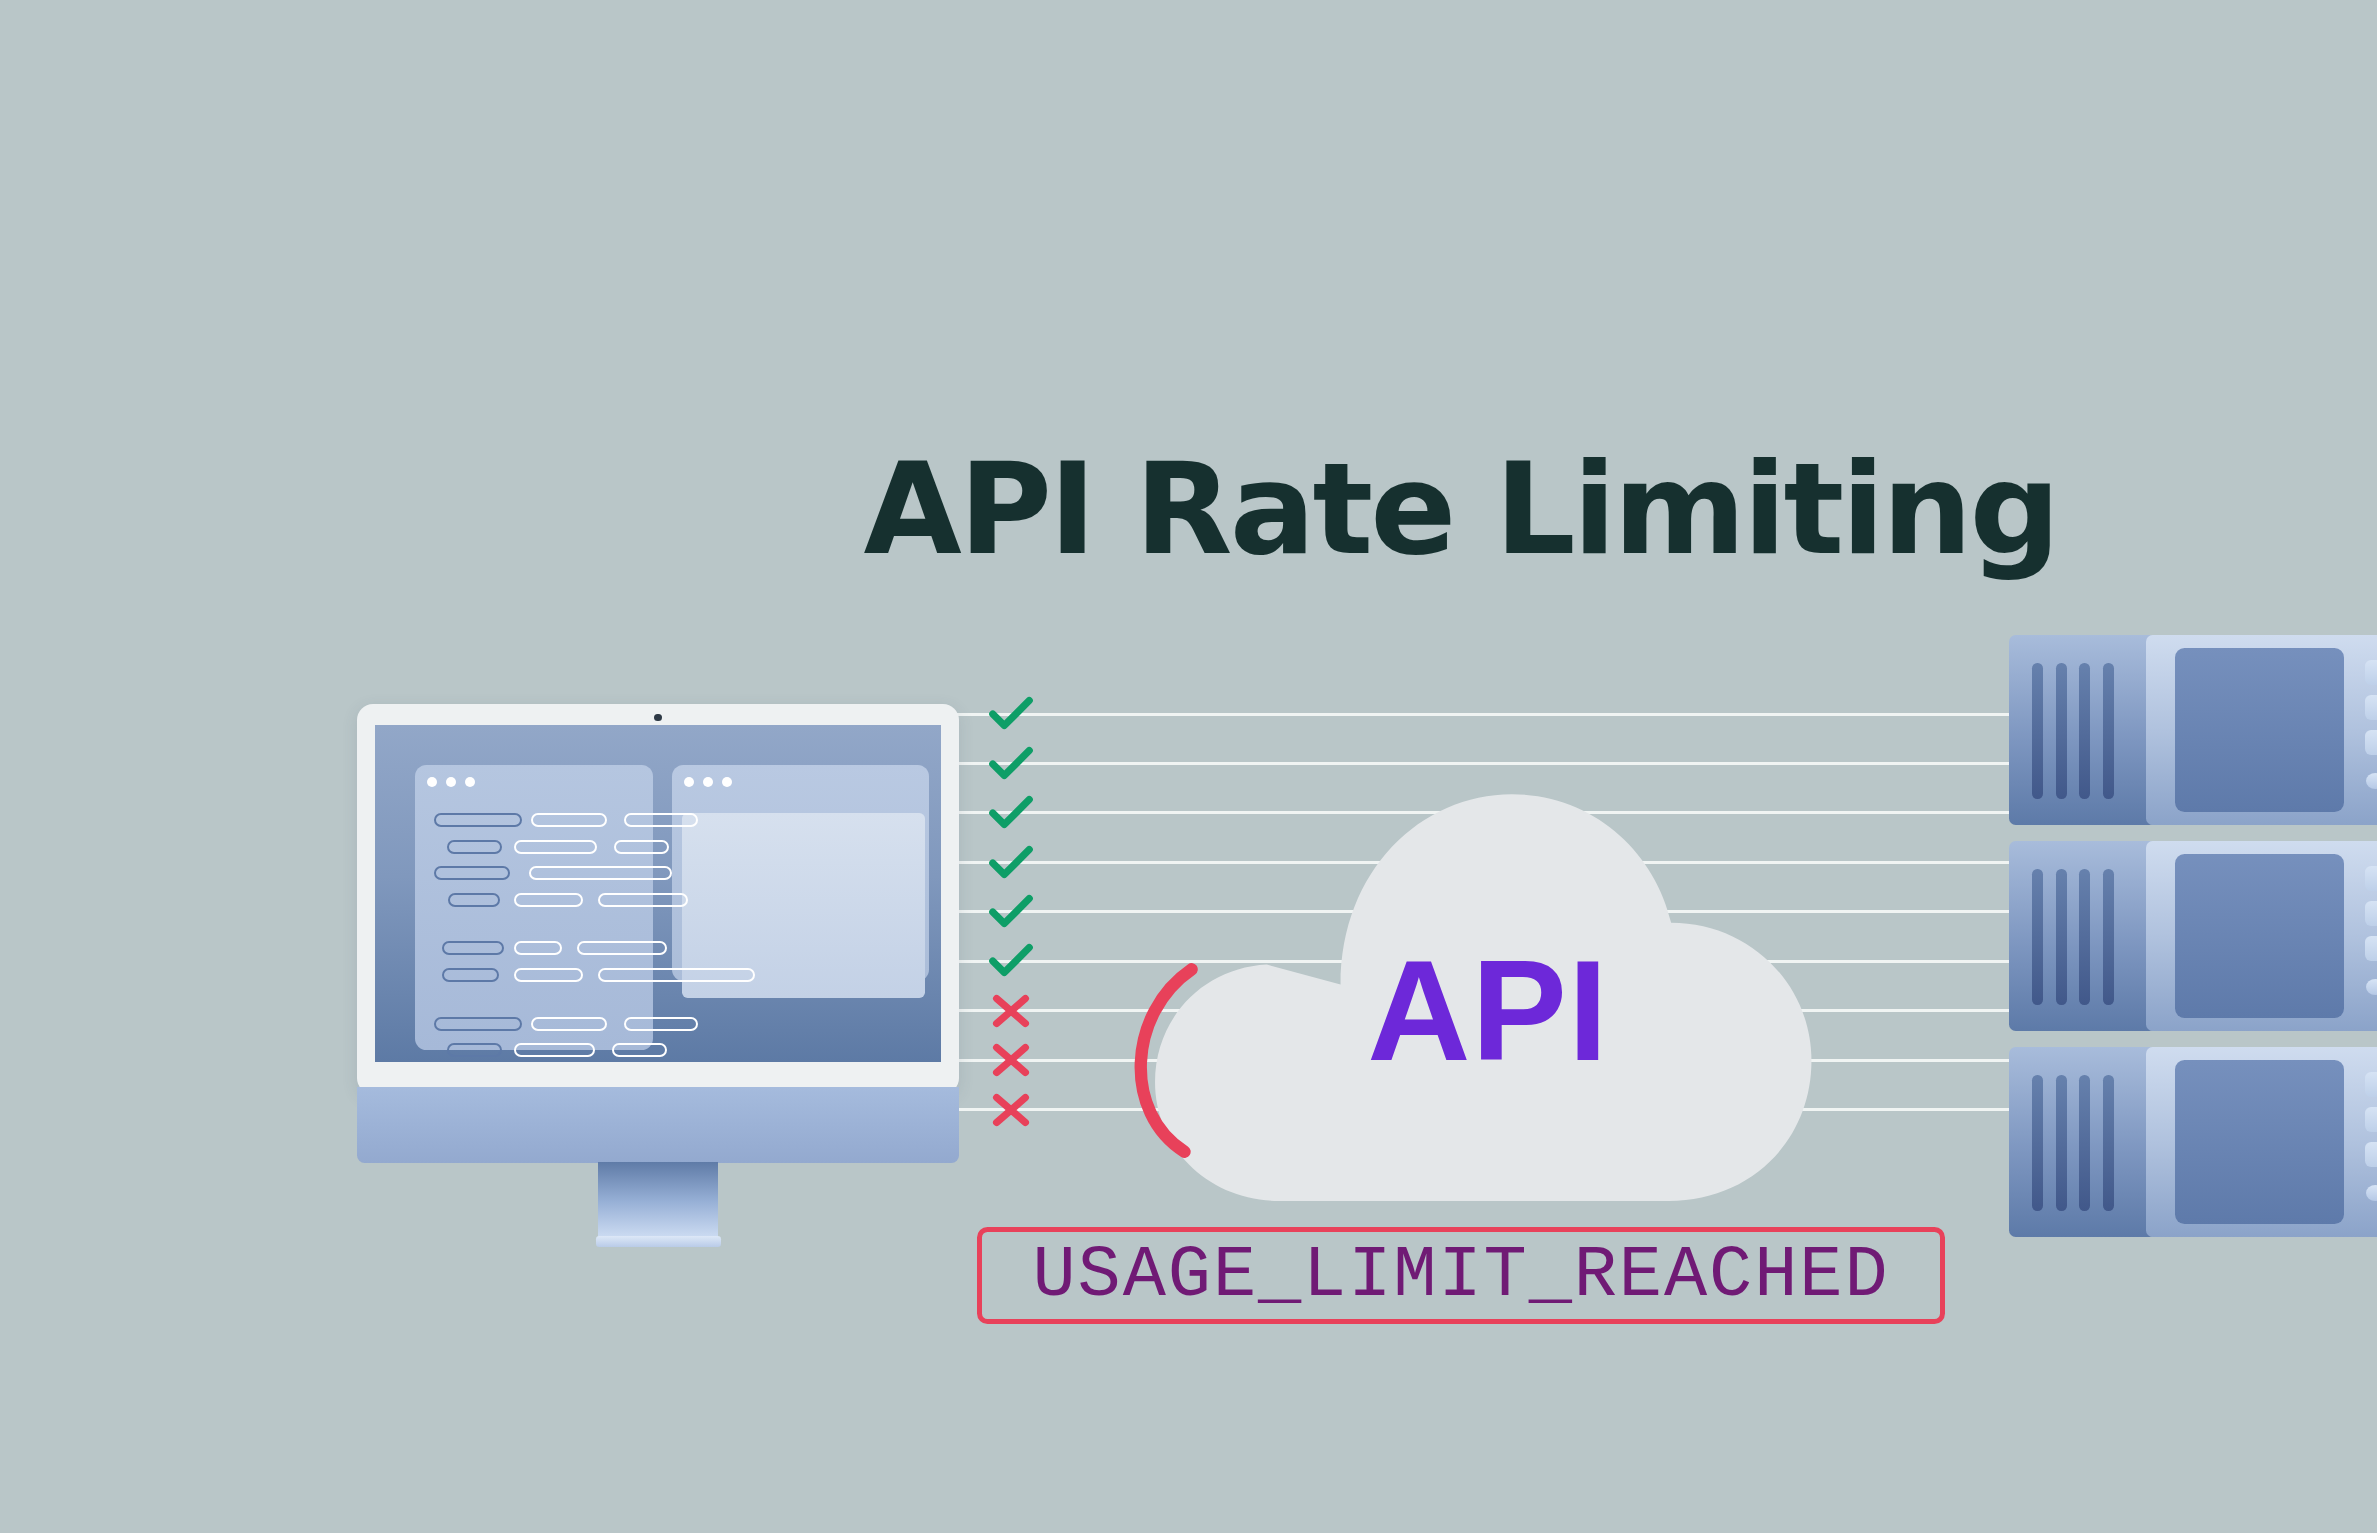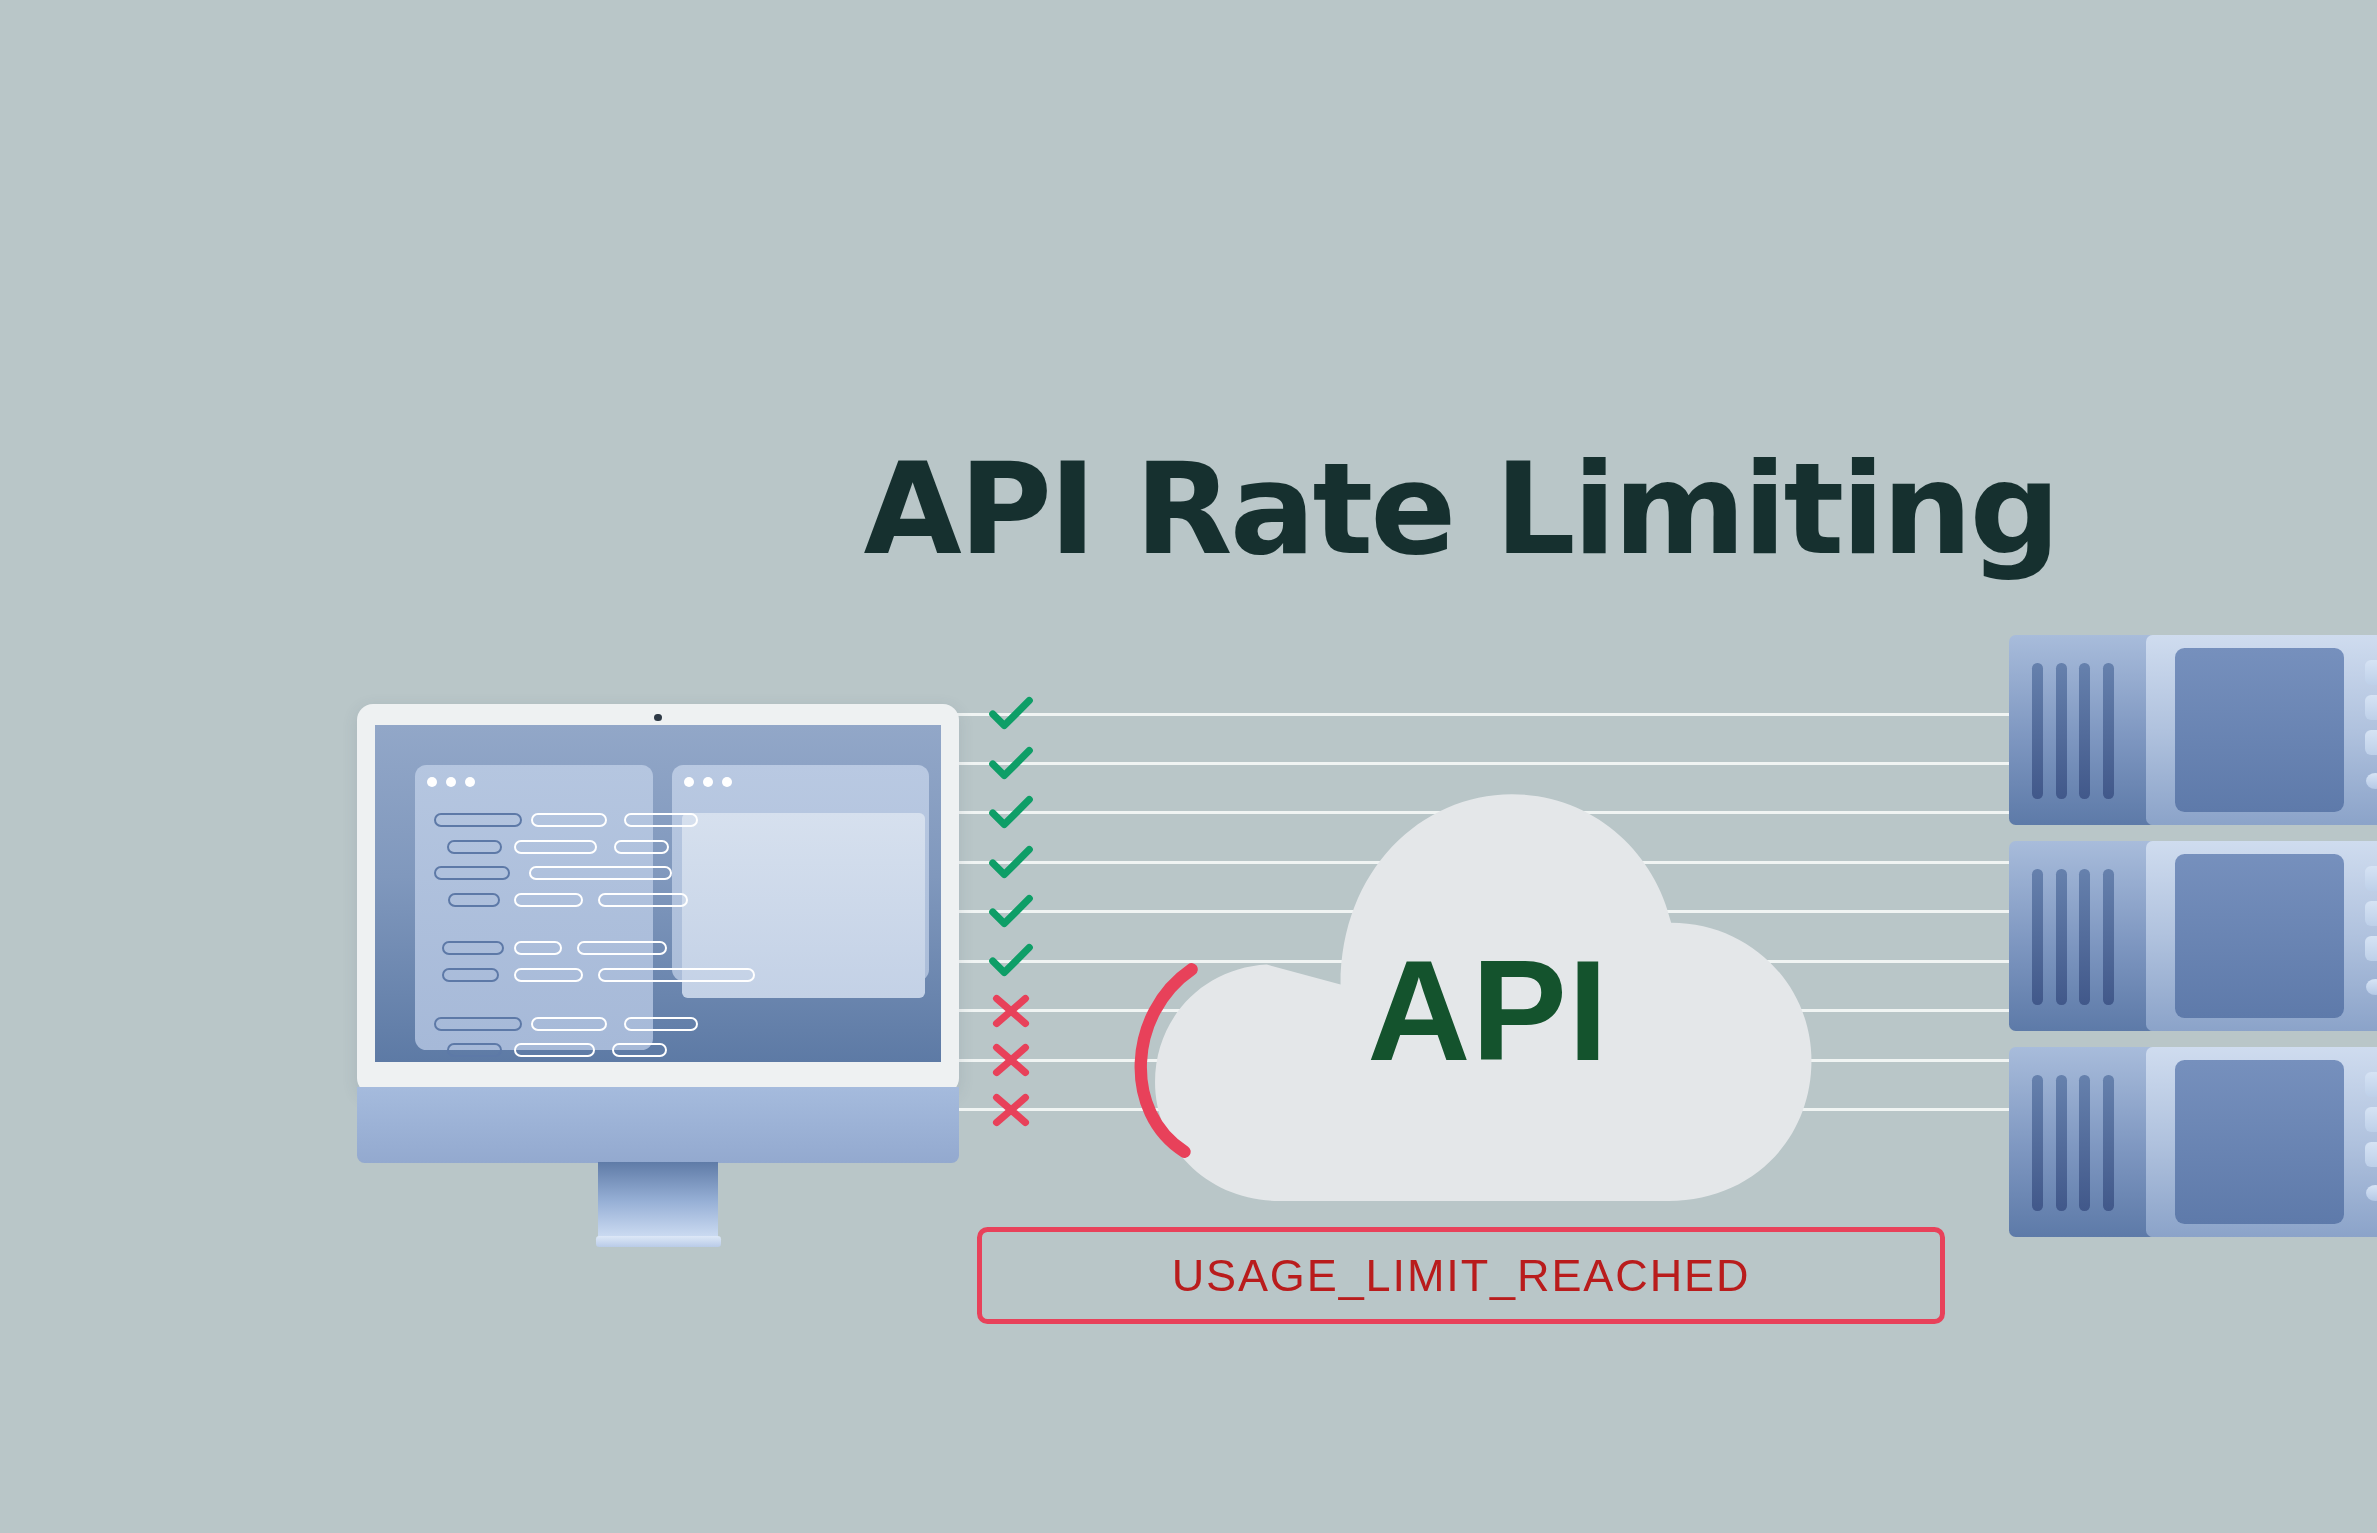--- a/index.html
+++ b/index.html
@@ -94,21 +94,21 @@
   .pill{
     position:absolute;height:14.3px;border-radius:7.6px;box-sizing:border-box;
     border:2.4px solid #fff;
   }
   .pill.gut{border-color:#5d79a7;}
 
   
   .cloud{position:absolute;left:1136px;top:699px;width:704px;height:552px;}
   .cloud-label{
     position:absolute;left:0;right:0;top:240px;text-align:center;
-    font-size:143px;font-weight:700;color:#14532d;letter-spacing:1px;
+    font-size:143px;font-weight:700;color:#6d28d9;letter-spacing:1px;
     font-family:"Liberation Sans",sans-serif;line-height:1;
   }
 
   
   .arc{position:absolute;left:1094px;top:956px;width:143px;height:209px;}
 
   
   .servers{position:absolute;left:2009px;top:635px;width:492px;height:602px;}
   .srv{position:absolute;left:0;width:492px;height:190px;}
   .srv-left{
@@ -138,22 +138,22 @@
     background:linear-gradient(180deg,#d7e4f5 0%,#b6c9e6 100%);
   }
 
   
   .err{
     position:absolute;left:977px;top:1227px;width:968px;height:97px;
     border:5.2px solid #e8415a;border-radius:10.5px;box-sizing:border-box;
     display:flex;align-items:center;justify-content:center;
   }
   .err-text{
-    font-family:Liberation Sans, sans-serif;
-    font-size:45px;color:#b91c1c;letter-spacing:1.9px;white-space:nowrap;
+    font-family:Liberation Mono, monospace;
+    font-size:72px;color:#701a75;letter-spacing:1.9px;white-space:nowrap;
   }
 </style>
 </head>
 <body>
 
 <div class="stage">
 
 
   <h1 class="page-title">API Rate Limiting</h1>
 

